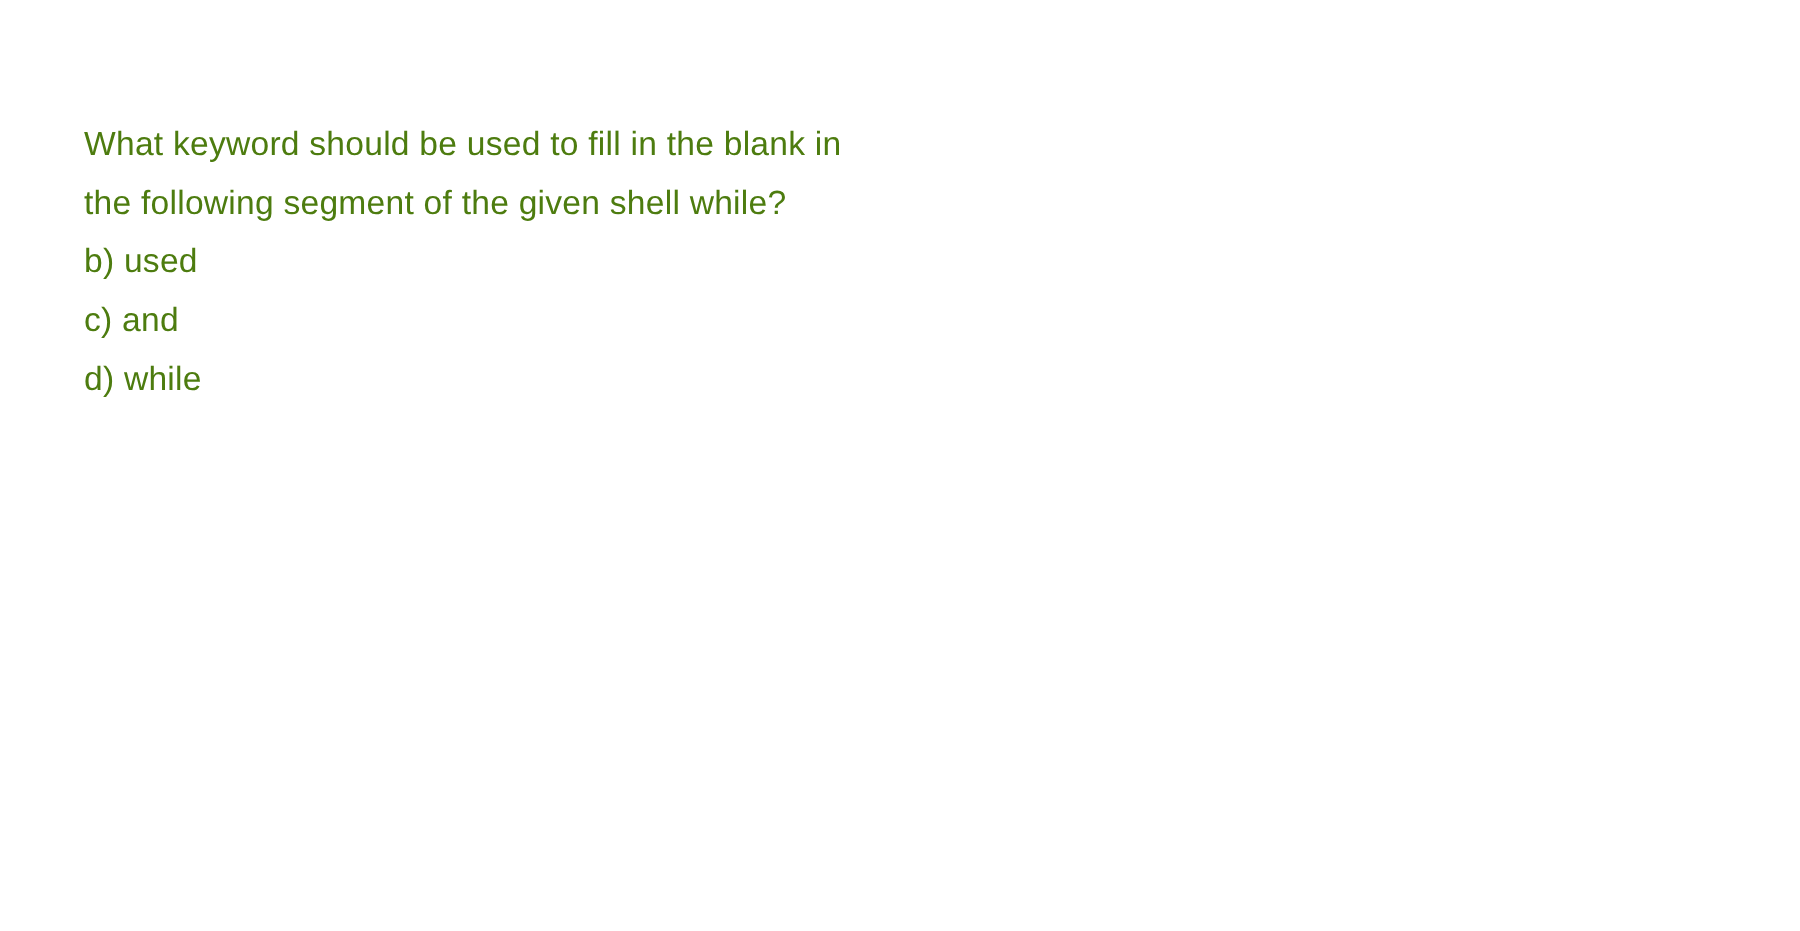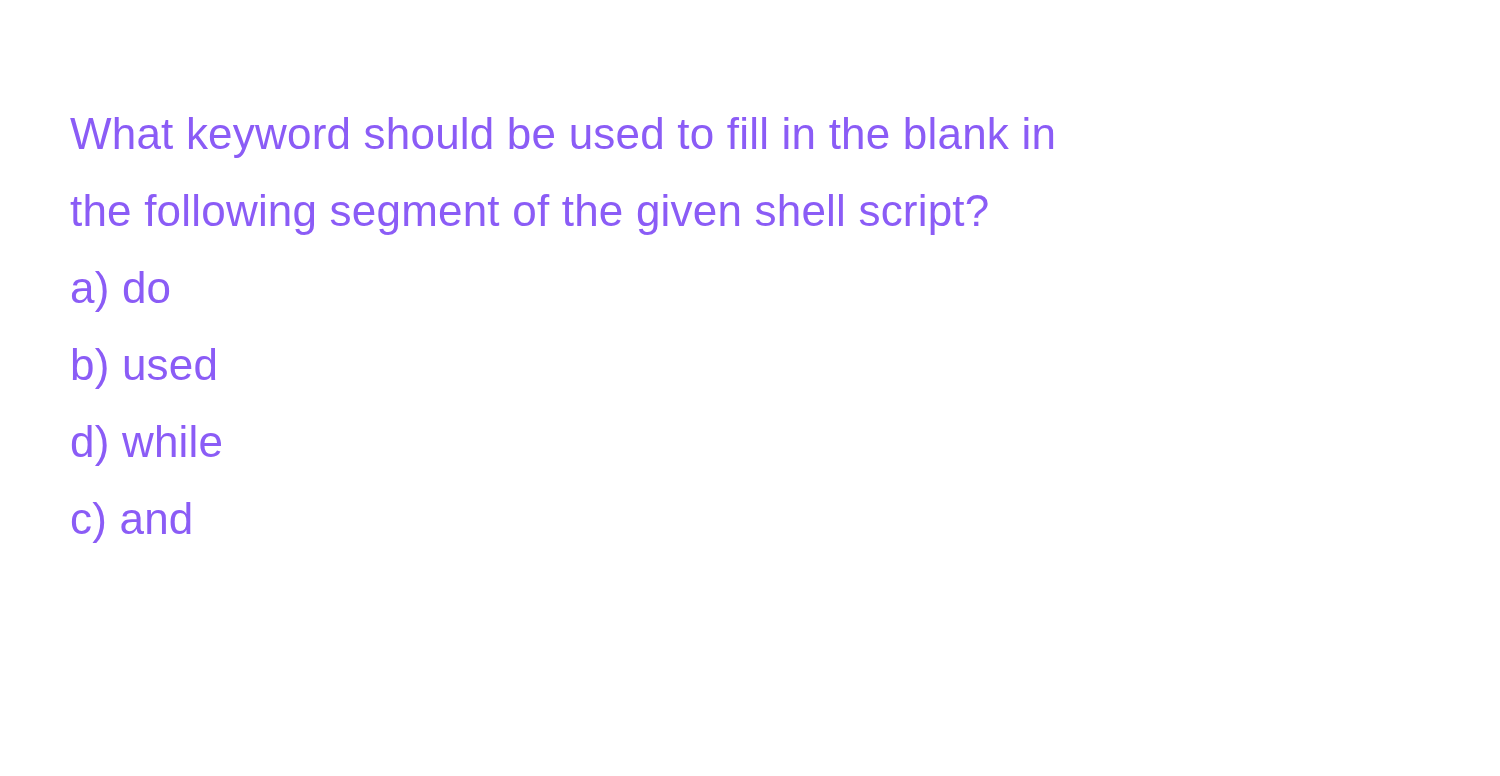--- a/index.html
+++ b/index.html
@@ -8,32 +8,31 @@
       box-sizing: border-box;
     }
     body {
       width: 1500px;
       height: 776px;
       background: #ffffff;
       font-family: Arial, Helvetica, sans-serif;
       padding: 95px 70px;
     }
     .question-text {
-      font-size: 44px;
+      font-size: 28px;
       line-height: 1.75;
-      color: #8b5cf6;
+      color: #4d7c0f;
       letter-spacing: 0.2px;
     }
     .line {
       display: block;
     }
   </style>
 </head>
 <body>
 
 <div class="question-text">
   <span class="line">What keyword should be used to fill in the blank in</span>
-  <span class="line">the following segment of the given shell script?</span>
-  <span class="line">a) do</span>
+  <span class="line">the following segment of the given shell while?</span>
   <span class="line">b) used</span>
+  <span class="line">c) and</span>
   <span class="line">d) while</span>
-  <span class="line">c) and</span>
 </div>
 
 </body></html>

